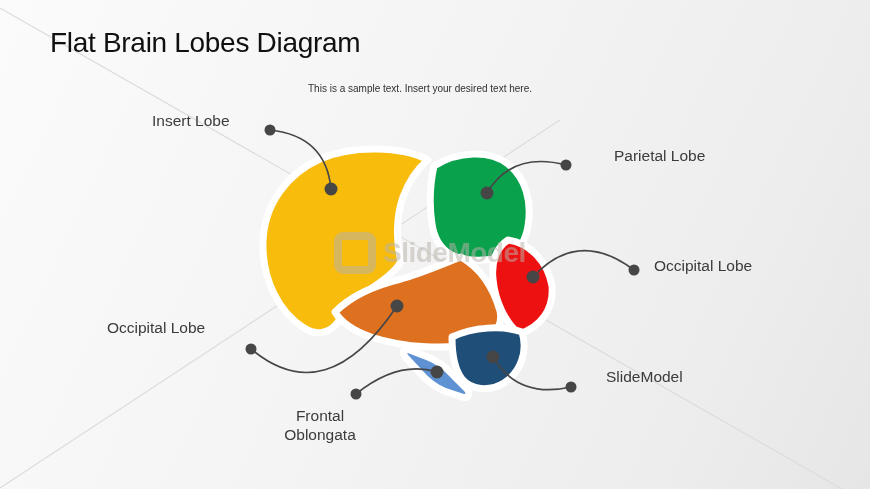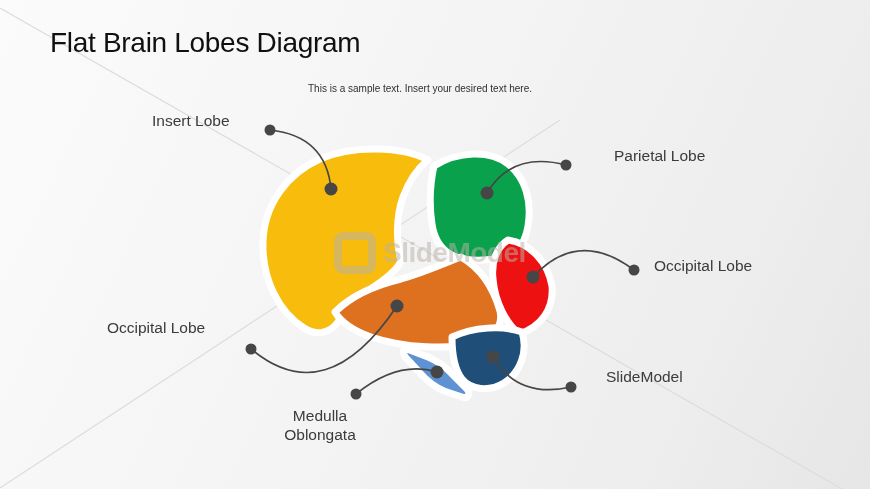--- a/index.html
+++ b/index.html
@@ -99,15 +99,15 @@
   </div>
 
   <div class="slide-title">Flat Brain Lobes Diagram</div>
   <div class="sample-text">This is a sample text. Insert your desired text here.</div>
 
   <div class="lbl frontal">Insert Lobe</div>
   <div class="lbl parietal">Parietal Lobe</div>
   <div class="lbl occipital">Occipital Lobe</div>
   <div class="lbl temporal">Occipital Lobe</div>
   <div class="lbl cerebellum">SlideModel</div>
-  <div class="lbl medulla">Medulla Oblongata</div>
+  <div class="lbl medulla">Frontal Oblongata</div>
 
 </div>
 
 </body></html>

